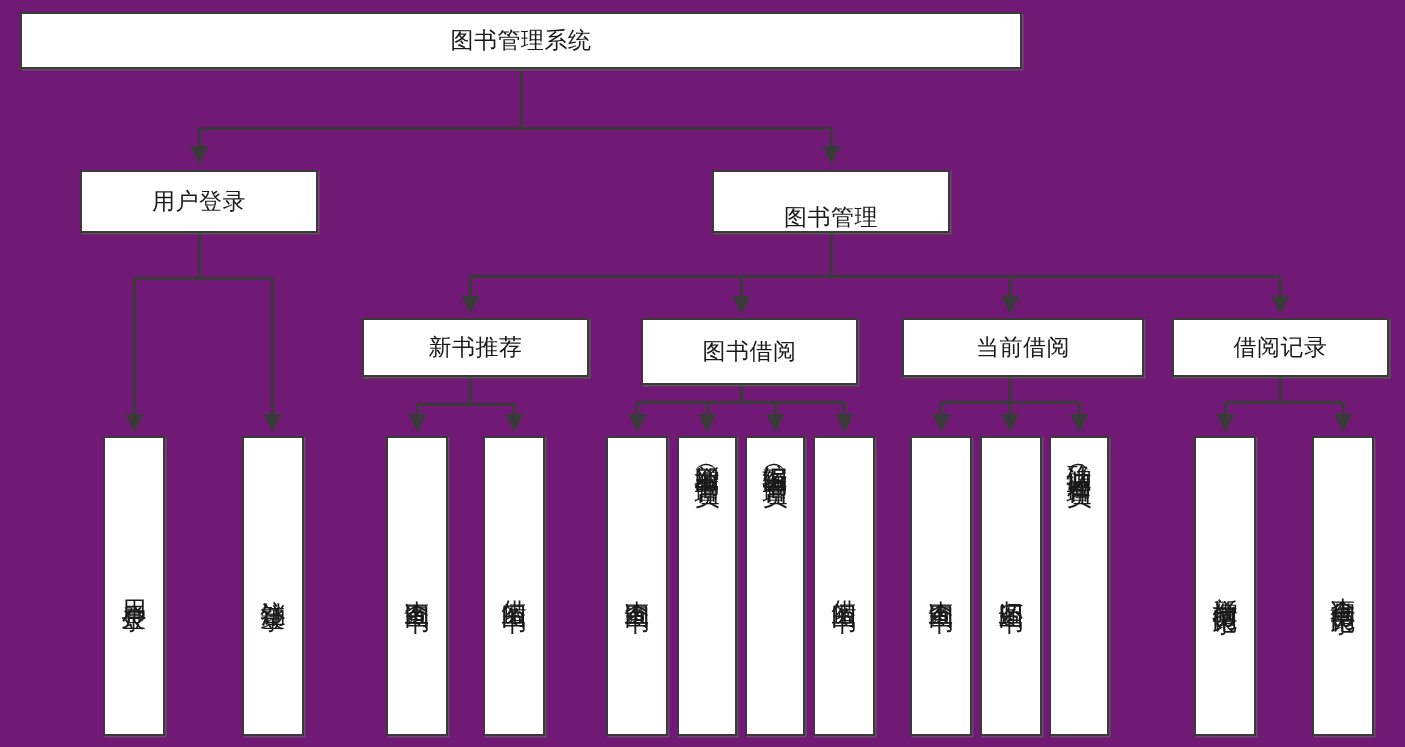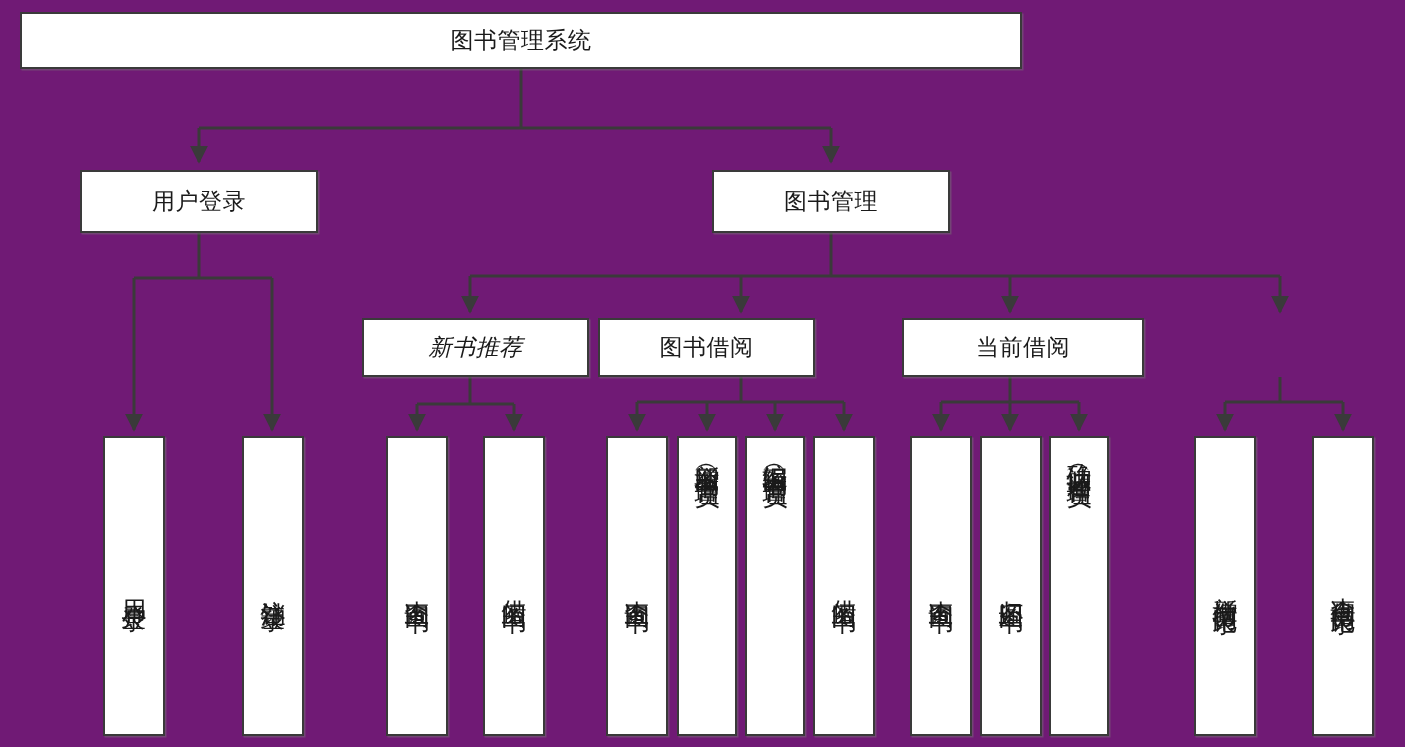--- a/index.html
+++ b/index.html
@@ -126,33 +126,36 @@
     </g>
   </svg>
 
   <div class="node horiz" style="left:20px; top:12px; width:1002px; height:57px;">
     <span class="label">图书管理系统</span>
   </div>
 
   <div class="node horiz" style="left:80px; top:170px; width:238px; height:63px;">
     <span class="label">用户登录</span>
   </div>
-  <div class="node horiz" style="left:712px; top:170px; width:238px; height:63px;">
+  <div class="node horiz" style="left:712px; top:170px; width:238px; height:63px;align-items:flex-end;">
     <span class="label">图书管理</span>
   </div>
 
-  <div class="node horiz" style="left:362px; top:318px; width:227px; height:59px;font-style:italic;">
+  <div class="node horiz" style="left:362px; top:318px; width:227px; height:59px;">
     <span class="label">新书推荐</span>
   </div>
-  <div class="node horiz" style="left:598px; top:318px; width:217px; height:59px;">
+  <div class="node horiz" style="left:641px; top:318px; width:217px; height:67px;">
     <span class="label">图书借阅</span>
   </div>
   <div class="node horiz" style="left:902px; top:318px; width:242px; height:59px;">
     <span class="label">当前借阅</span>
   </div>
+  <div class="node horiz" style="left:1172px; top:318px; width:217px; height:59px;">
+    <span class="label">借阅记录</span>
+  </div>
 
   <div class="node vert centered" style="left:103px; top:436px; width:62px; height:300px;">
     <span class="label">用户登录</span>
   </div>
   <div class="node vert centered" style="left:242px; top:436px; width:62px; height:300px;">
     <span class="label">注销登录</span>
   </div>
 
   <div class="node vert centered" style="left:386px; top:436px; width:62px; height:300px;">
     <span class="label">查询图书</span>

